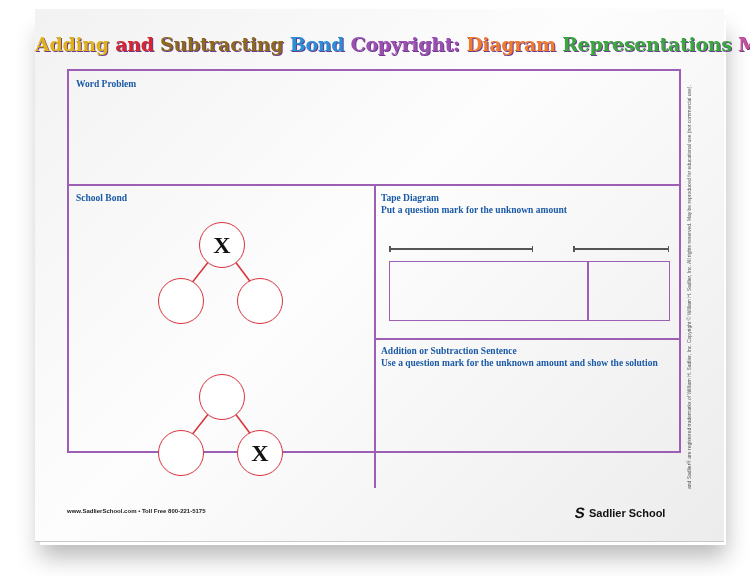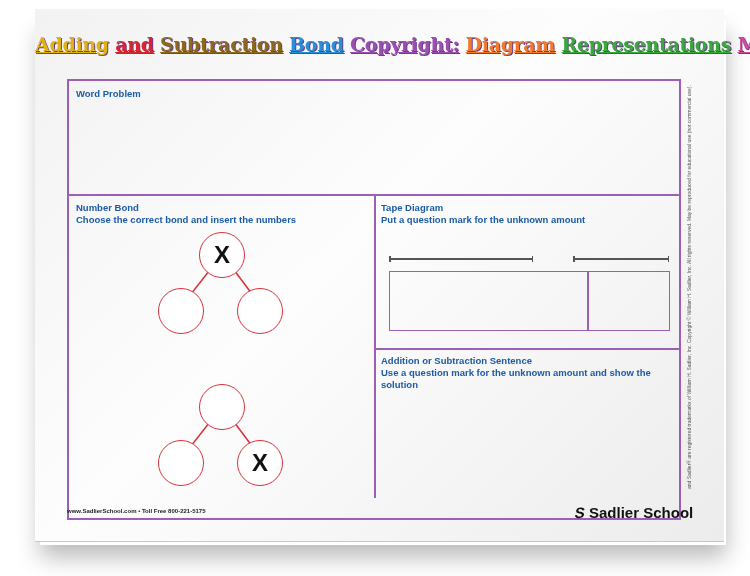--- a/index.html
+++ b/index.html
@@ -1,66 +1,65 @@
 <!DOCTYPE html>
 <html><head>
 <meta charset="utf-8">
 <style>
   html,body{margin:0;padding:0;}
   body{width:750px;height:576px;background:#ffffff;position:relative;overflow:hidden;font-family:"Liberation Sans",sans-serif;}
   .shadow{position:absolute;left:40px;top:20px;width:686px;height:525px;box-shadow:0 12px 22px rgba(0,0,0,0.28);background:transparent;}
   .paper{position:absolute;left:35px;top:9px;width:689px;height:532px;background:linear-gradient(135deg,#f2f2f2 0%,#fdfdfd 45%,#ececec 100%);border-bottom:1px solid #c8c8c8;}
   .title{position:absolute;left:0;top:24px;width:100%;text-align:center;font-family:"DejaVu Serif",serif;font-weight:bold;font-size:19px;letter-spacing:-0.3px;white-space:nowrap;}
-  .title span{text-shadow:1px 1px 0 #6a3d8f;text-decoration:underline;}
-  .mat{position:absolute;left:32px;top:70px;width:614px;height:441px;border:2px solid #9c5fb5;box-sizing:border-box;}
+  .title span{text-shadow:1px 1px 0 #6a3d8f;}
+  .mat{position:absolute;left:32px;top:60px;width:614px;height:384px;border:2px solid #9c5fb5;box-sizing:border-box;font-family:Liberation Serif, serif;}
   .cell{position:absolute;box-sizing:border-box;}
   .label{position:absolute;color:#1a5aa6;font-weight:bold;font-size:9.5px;line-height:12px;}
   .hline{position:absolute;background:#9c5fb5;height:2px;}
   .vline{position:absolute;background:#9c5fb5;width:2px;}
   .circle{position:absolute;width:46px;height:46px;border:1.5px solid #d8323c;border-radius:50%;box-sizing:border-box;background:#fff;display:flex;align-items:center;justify-content:center;font-weight:bold;font-size:24px;color:#111;}
   .tape-line{position:absolute;height:2px;background:#555;}
   .tape-line::before,.tape-line::after{content:"";position:absolute;top:-2px;width:1.5px;height:6px;background:#555;}
   .tape-line::before{left:0;}
   .tape-line::after{right:0;}
   .tape-box{position:absolute;border:1.5px solid #9c5fb5;box-sizing:border-box;}
   .footer-left{position:absolute;left:32px;top:499px;font-size:6px;color:#222;font-weight:bold;}
   .logo{position:absolute;left:540px;top:495px;display:flex;align-items:center;gap:4px;}
   .logo-mark{font-weight:bold;font-size:15px;color:#111;transform:skewX(-10deg);}
-  .logo-text{font-weight:bold;font-size:15px;color:#111;}
+  .logo-text{font-weight:bold;font-size:11px;color:#111;}
   .vertical{position:absolute;left:651px;top:480px;transform-origin:0 0;transform:rotate(-90deg);font-size:5px;color:#555;white-space:nowrap;}
 </style>
 </head>
 <body>
 
 <div class="shadow"></div>
 <div class="paper">
 
   <div class="title">
     <span style="color:#e0b21a">Adding</span>
     <span style="color:#d8262f">and</span>
-    <span style="color:#8c6a1a">Subtraction</span>
+    <span style="color:#8c6a1a">Subtracting</span>
     <span style="color:#2a8fd6">Bond</span>
     <span style="color:#9c4fb0">Copyright:</span>
     <span style="color:#ef7a30">Diagram</span>
     <span style="color:#3aa83c">Representations</span>
     <span style="color:#c94f9c">Mat</span>
   </div>
 
   <div class="mat">
 
     <div class="cell" style="left:0;top:0;width:610px;height:113px;">
       <div class="label" style="left:7px;top:7px;">Word Problem</div>
     </div>
     <div class="hline" style="left:0;top:113px;width:610px;"></div>
     <div class="vline" style="left:305px;top:113px;height:304px;"></div>
     <div class="hline" style="left:305px;top:267px;width:305px;"></div>
 
     <div class="cell" style="left:0;top:115px;width:305px;height:302px;">
-      <div class="label" style="left:7px;top:6px;">Number Bond</div>
-      <div class="label" style="left:7px;top:18px;">Choose the correct bond and insert the numbers</div>
+      <div class="label" style="left:7px;top:6px;">School Bond</div>
 
       <svg style="position:absolute;left:0;top:0;" width="305" height="302">
         <line x1="144" y1="70" x2="122" y2="98" stroke="#d8323c" stroke-width="1.5"></line>
         <line x1="162" y1="70" x2="183" y2="98" stroke="#d8323c" stroke-width="1.5"></line>
         <line x1="144" y1="222" x2="122" y2="250" stroke="#d8323c" stroke-width="1.5"></line>
         <line x1="162" y1="222" x2="183" y2="250" stroke="#d8323c" stroke-width="1.5"></line>
       </svg>
       <div class="circle" style="left:130px;top:36px;">X</div>
       <div class="circle" style="left:89px;top:92px;"></div>
       <div class="circle" style="left:168px;top:92px;"></div>

